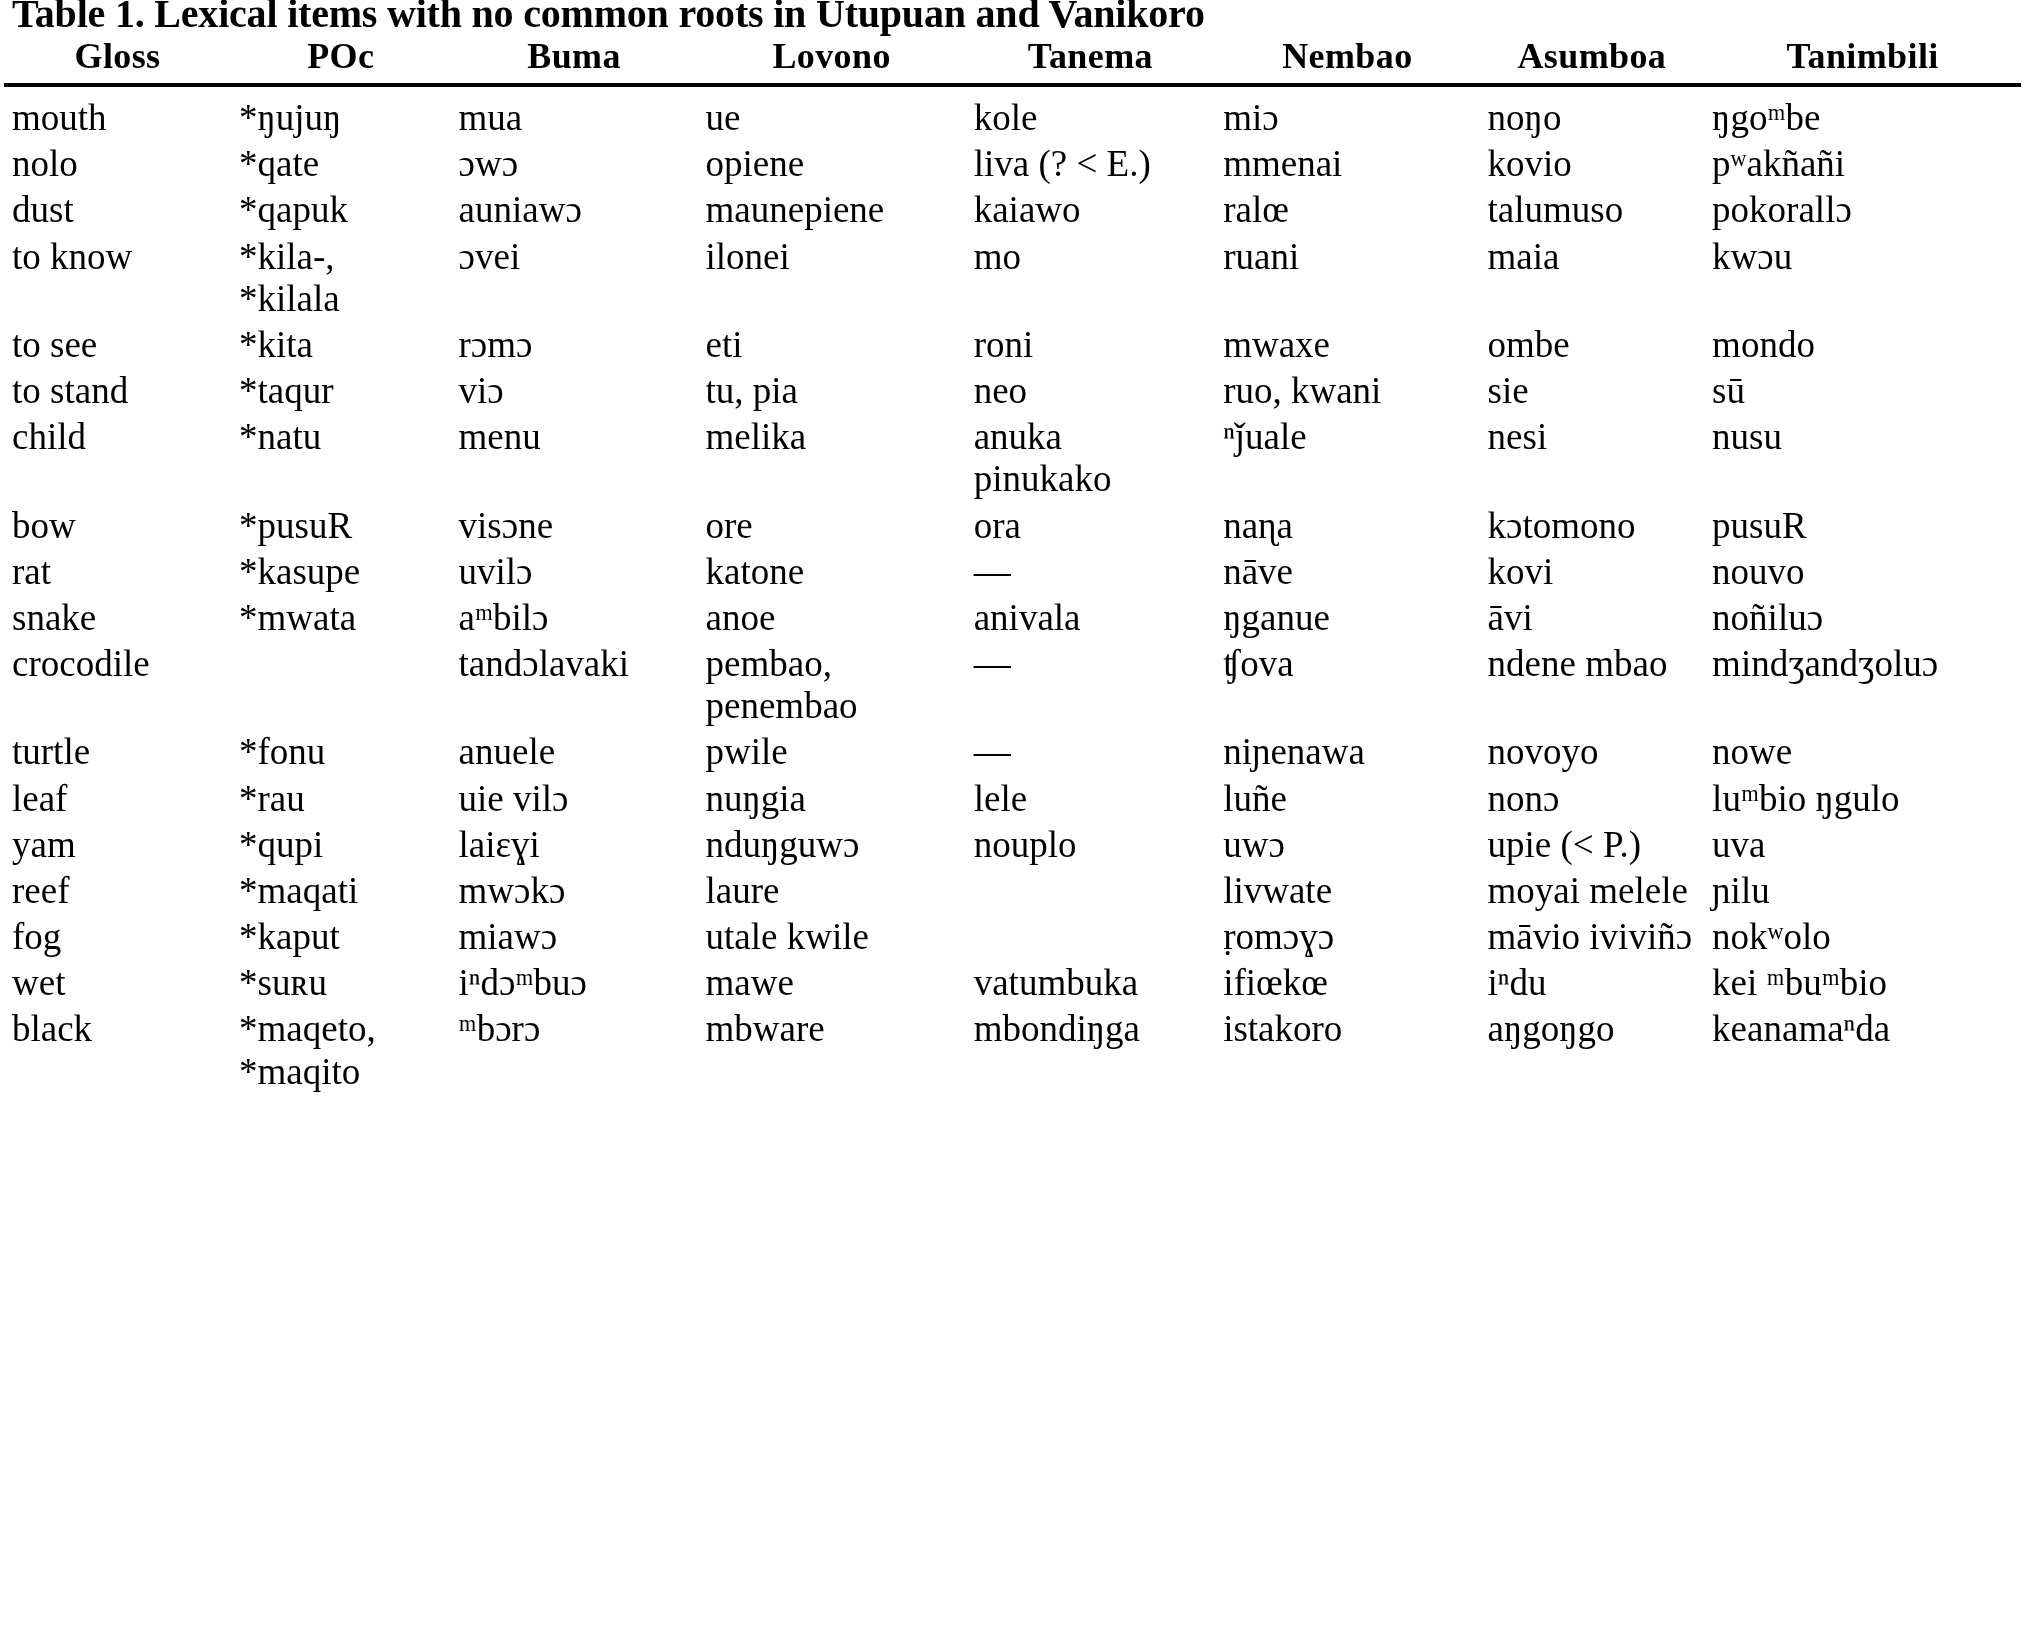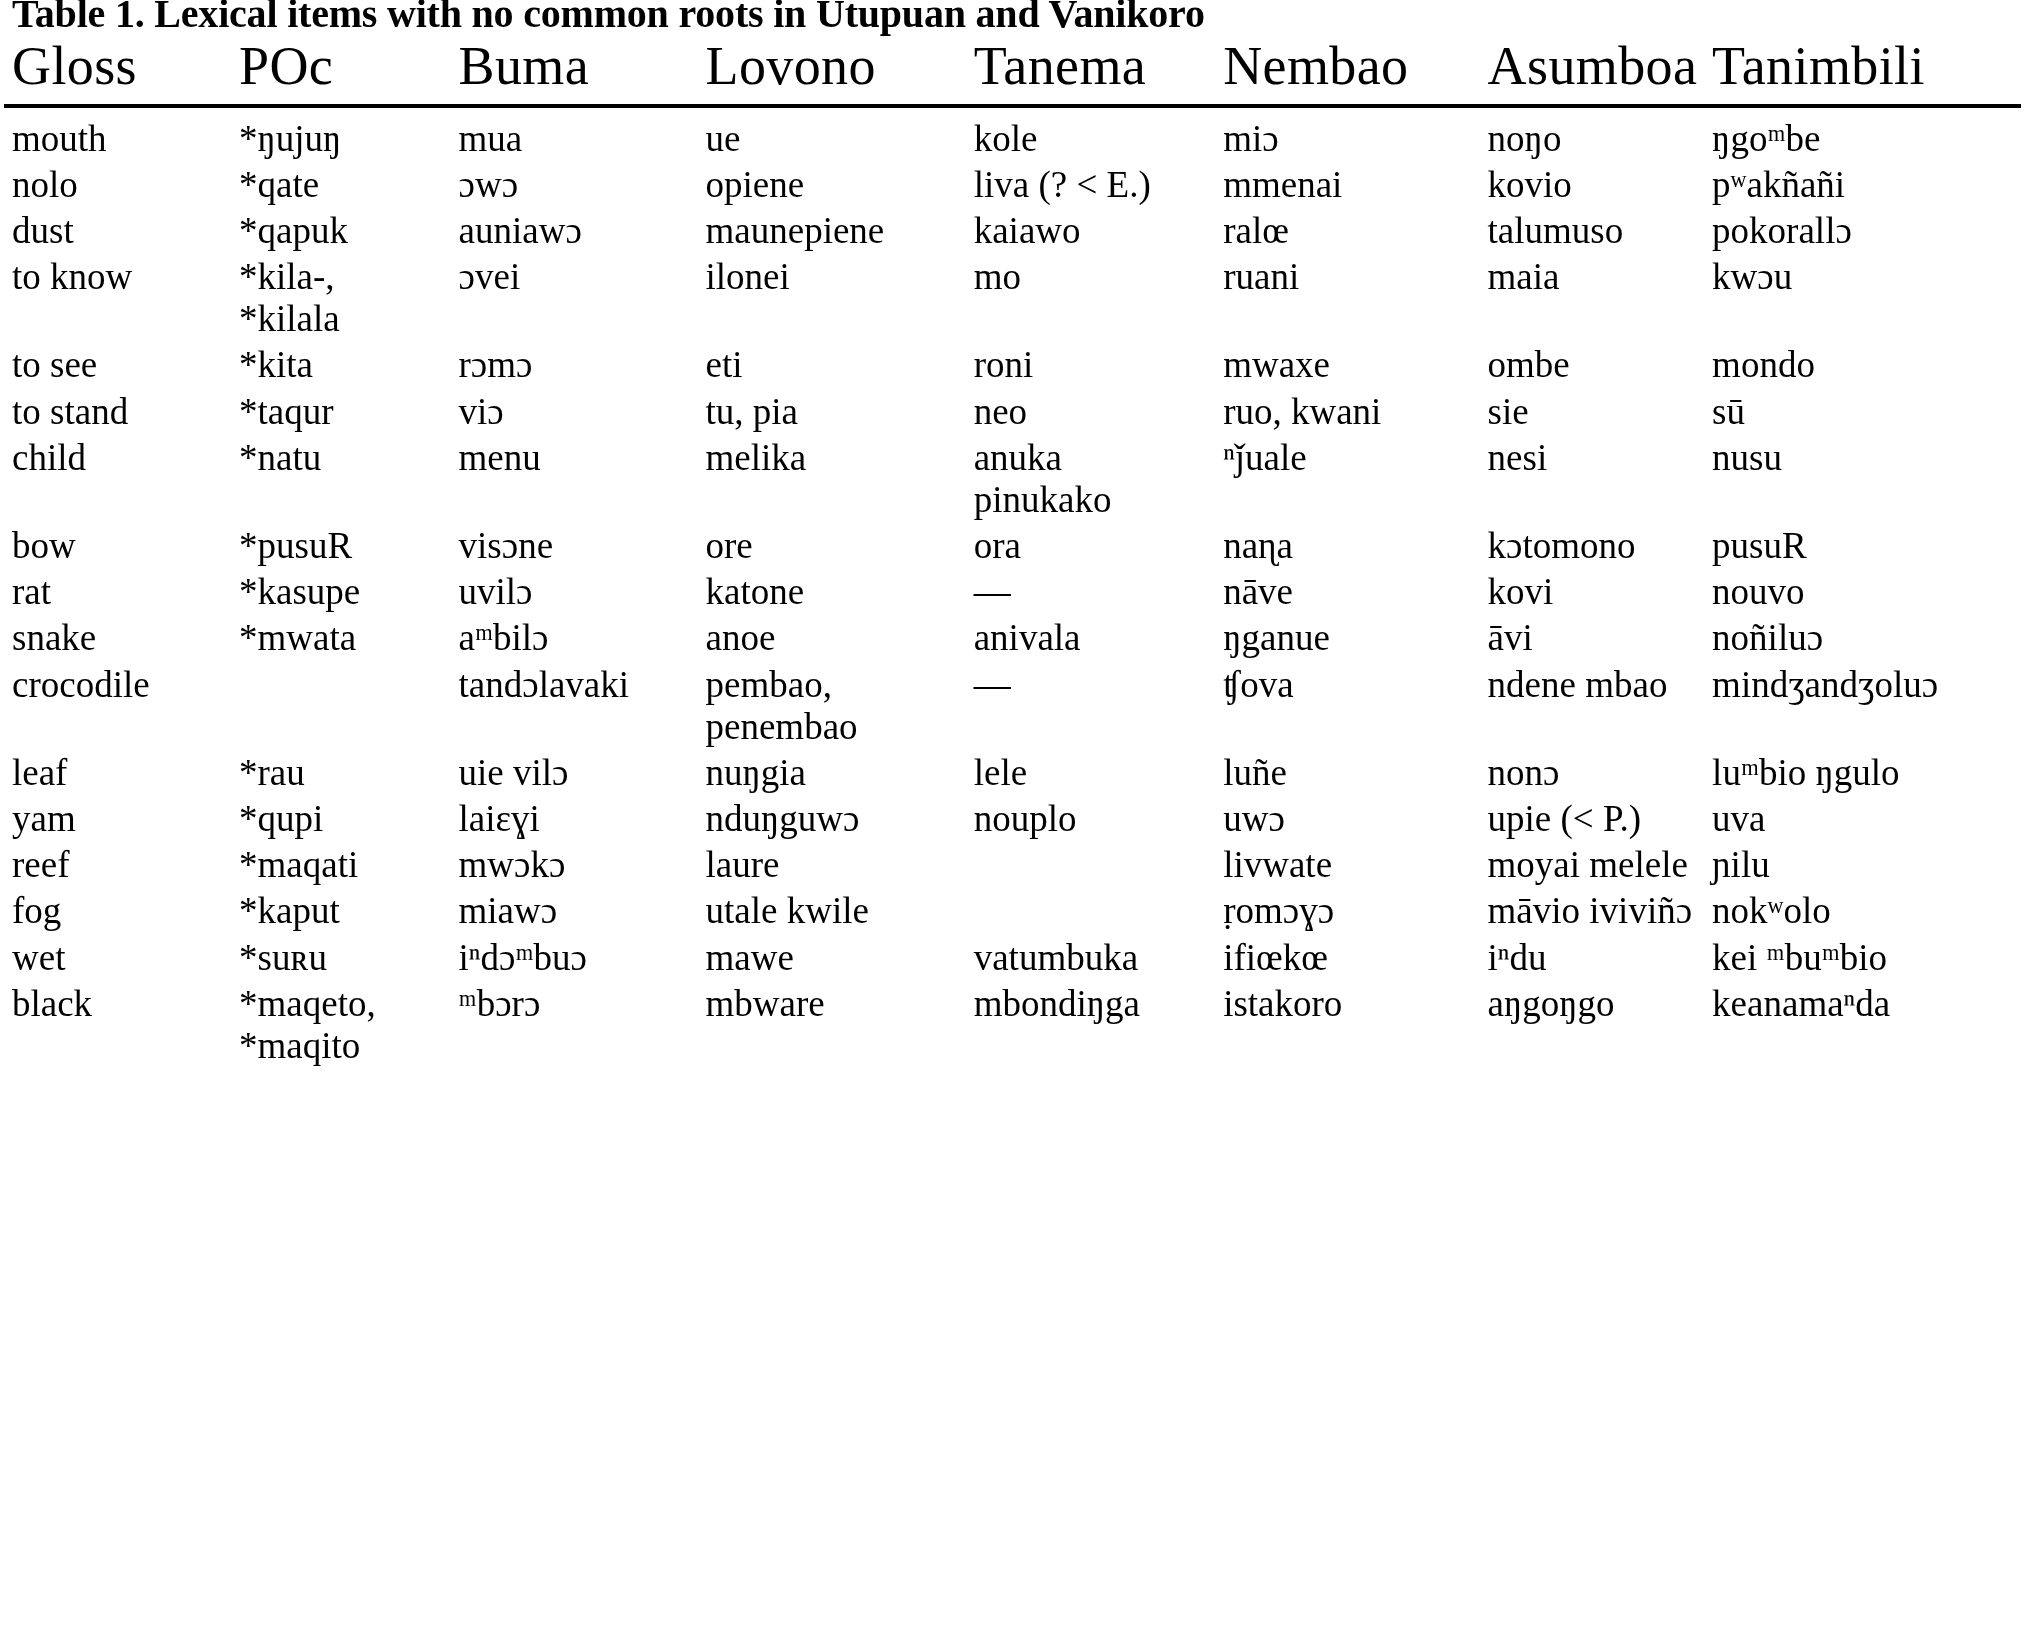--- a/index.html
+++ b/index.html
@@ -35,23 +35,23 @@
 
   table.lex {
     width: 2017px;
     border-collapse: collapse;
     table-layout: fixed;
     font-size: 37px;
     line-height: 1.14;
   }
 
   table.lex thead th {
-    font-weight: normal;
-    font-size: 54px;
-    text-align: left;
+    font-weight: bold;
+    font-size: 36px;
+    text-align: center;
     vertical-align: bottom;
     padding: 0 8px 6px 8px;
     letter-spacing: 0.4px;
     white-space: nowrap;
   }
 
   table.lex thead tr {
     border-bottom: 4px solid #000000;
   }
 
@@ -213,20 +213,30 @@
           <td>crocodile</td>
           <td></td>
           <td>tandɔlavaki</td>
           <td>pembao, penembao</td>
           <td>—</td>
           <td>ʧova</td>
           <td>ndene mbao</td>
           <td>mindʒandʒoluɔ</td>
         </tr>
         <tr>
+          <td>turtle</td>
+          <td>*fonu</td>
+          <td>anuele</td>
+          <td>pwile</td>
+          <td>—</td>
+          <td>niɲenawa</td>
+          <td>novoyo</td>
+          <td>nowe</td>
+        </tr>
+        <tr>
           <td>leaf</td>
           <td>*rau</td>
           <td>uie vilɔ</td>
           <td>nuŋgia</td>
           <td>lele</td>
           <td>luñe</td>
           <td>nonɔ</td>
           <td>luᵐbio ŋgulo</td>
         </tr>
         <tr>

